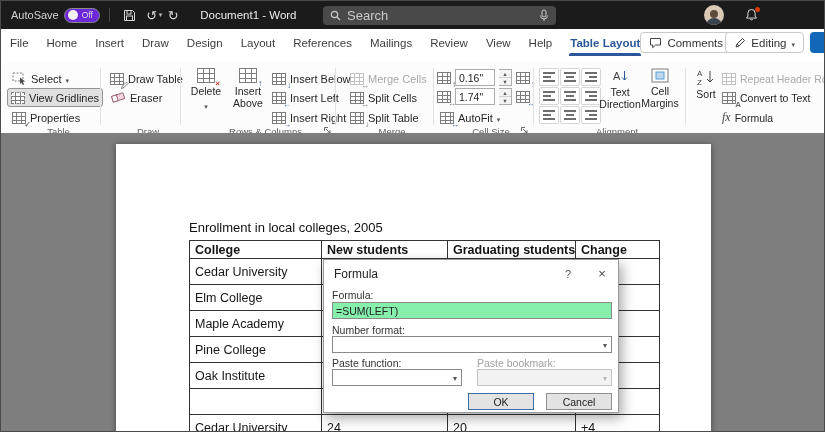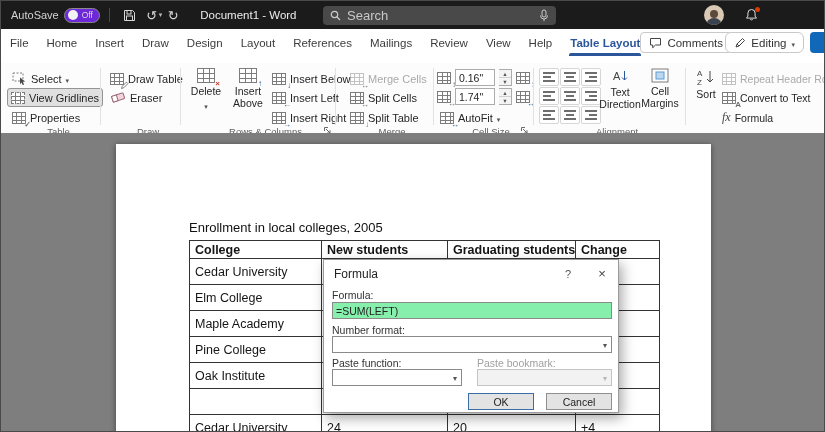--- a/index.html
+++ b/index.html
@@ -206,21 +206,21 @@
       </div>
     <div class="tab ctx active">
         <span>Table Layout</span>
       </div>
     <div class="trbtn" style="right:92px;">
       <svg width="13" height="12" viewBox="0 0 13 12">
         <path d="M1.5 1.5 h10 v6.5 h-5 l-2.8 2.8 v-2.8 h-2.2 z" fill="none" stroke="#444"></path>
       </svg>
       <span>Comments</span>
     </div>
-    <div class="trbtn" style="right:20px;border-radius:6px;">
+    <div class="trbtn" style="right:20px;">
       <svg width="12" height="12" viewBox="0 0 12 12">
         <path d="M2 10 l1 -3 5.5 -5.5 2 2 L5 9 z M3 7 l2 2" stroke="#444" fill="none"></path>
       </svg>
       <span>Editing</span>
       <span class="caret"></span>
     </div>
     <div class="share-sliver"></div>
   </div>
 
   <div class="ribbon">

